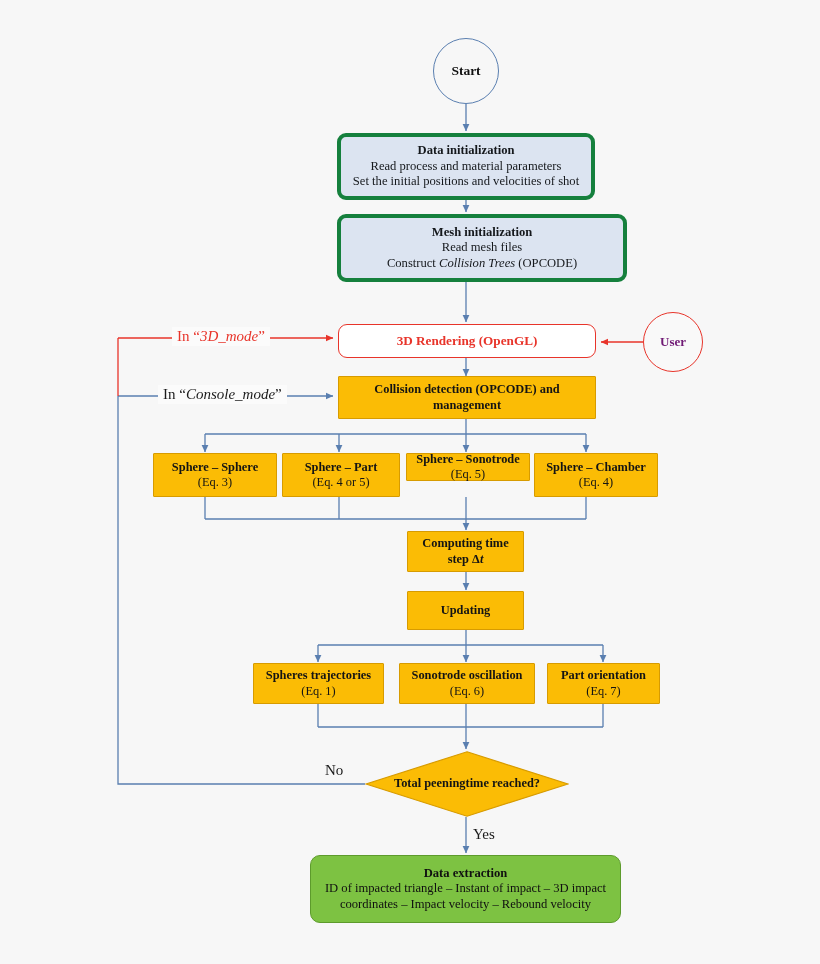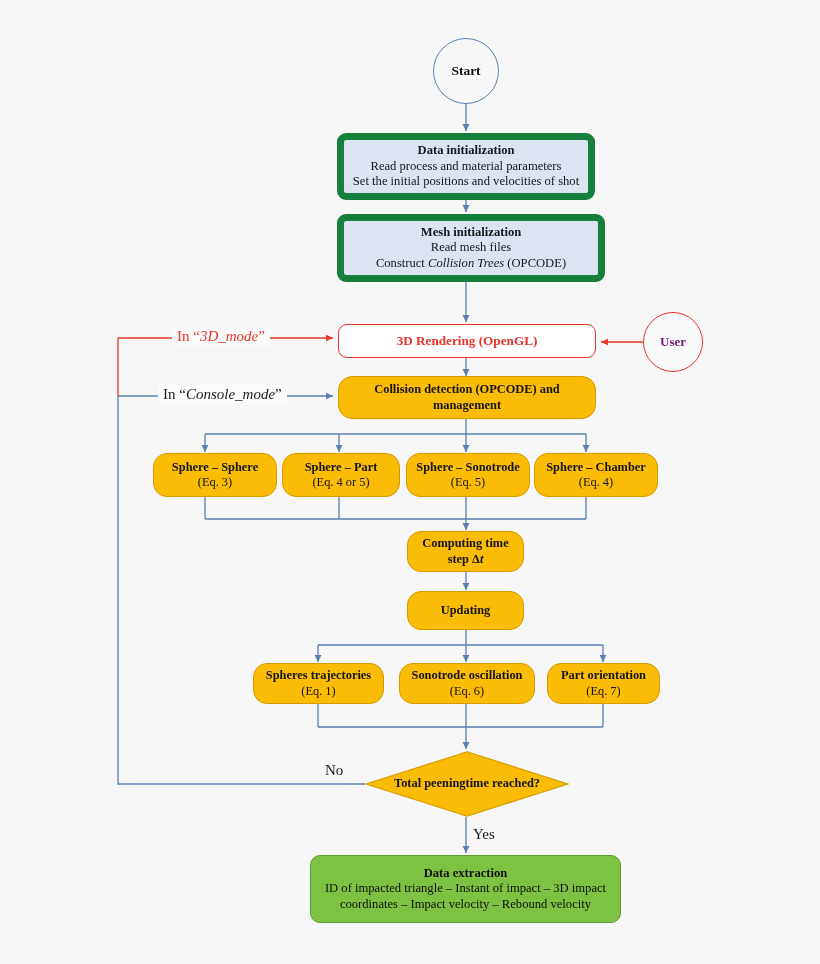--- a/index.html
+++ b/index.html
@@ -45,40 +45,40 @@
     border-radius: 50%;
     background: #f9f9f9;
     border: 1.3px solid #e8342a;
     color: #701a75;
     font-weight: bold;
     font-size: 13px;
   }
   
   .box-blue {
     background: #dce4f1;
-    border: 7px solid #15803d;
+    border: 4px solid #15803d;
     border-radius: 9px;
     color: #15181c;
     font-size: 12.6px;
     padding: 4px 8px;
   }
   
   .box-red {
     background: #ffffff;
     border: 1.2px solid #e8342a;
     border-radius: 9px;
     color: #e8342a;
     font-weight: bold;
     font-size: 13.2px;
   }
   
   .box-orange {
     background: #fbbc05;
     border: 1px solid #d79b00;
-    border-radius: 14px;
+    border-radius: 1px;
     color: #141414;
     font-weight: bold;
     font-size: 12.4px;
     padding: 2px 5px;
   }
   .box-orange .sub {
     font-weight: normal;
   }
   
   .box-green {
@@ -208,21 +208,21 @@
   <div class="node circle-user" style="left:643px; top:312px; width:60px; height:60px;">
     <span>User</span>
   </div>
 
   <div class="node box-blue" style="left:337px; top:133px; width:258px; height:67px;">
     <span class="ttl">Data initialization</span>
     <span>Read process and material parameters</span>
     <span>Set the initial positions and velocities of shot</span>
   </div>
 
-  <div class="node box-blue" style="left:337px; top:214px; width:268px; height:68px;text-align:right;">
+  <div class="node box-blue" style="left:337px; top:214px; width:290px; height:68px;text-align:right;">
     <span class="ttl">Mesh initialization</span>
     <span>Read mesh files</span>
     <span><span>Construct </span><i class="it">Collision Trees</i><span> (OPCODE)</span></span>
     </div>
 
   <div class="node box-red" style="left:338px; top:324px; width:258px; height:34px;">
     <span>3D Rendering (OpenGL)</span>
   </div>
 
   <div class="node box-orange" style="left:338px; top:376px; width:258px; height:43px;">
@@ -233,21 +233,21 @@
   <div class="node box-orange" style="left:153px; top:453px; width:124px; height:44px;">
     <span>Sphere – Sphere</span>
     <span class="sub">(Eq. 3)</span>
   </div>
 
   <div class="node box-orange" style="left:282px; top:453px; width:118px; height:44px;">
     <span>Sphere – Part</span>
     <span class="sub">(Eq. 4 or 5)</span>
   </div>
 
-  <div class="node box-orange" style="left:406px; top:453px; width:124px; height:44px;">
+  <div class="node box-orange" style="left:406px; top:453px; width:124px; height:28px;">
     <span>Sphere – Sonotrode</span>
     <span class="sub">(Eq. 5)</span>
   </div>
 
   <div class="node box-orange" style="left:534px; top:453px; width:124px; height:44px;">
     <span>Sphere – Chamber</span>
     <span class="sub">(Eq. 4)</span>
   </div>
 
   <div class="node box-orange" style="left:407px; top:531px; width:117px; height:41px;">

